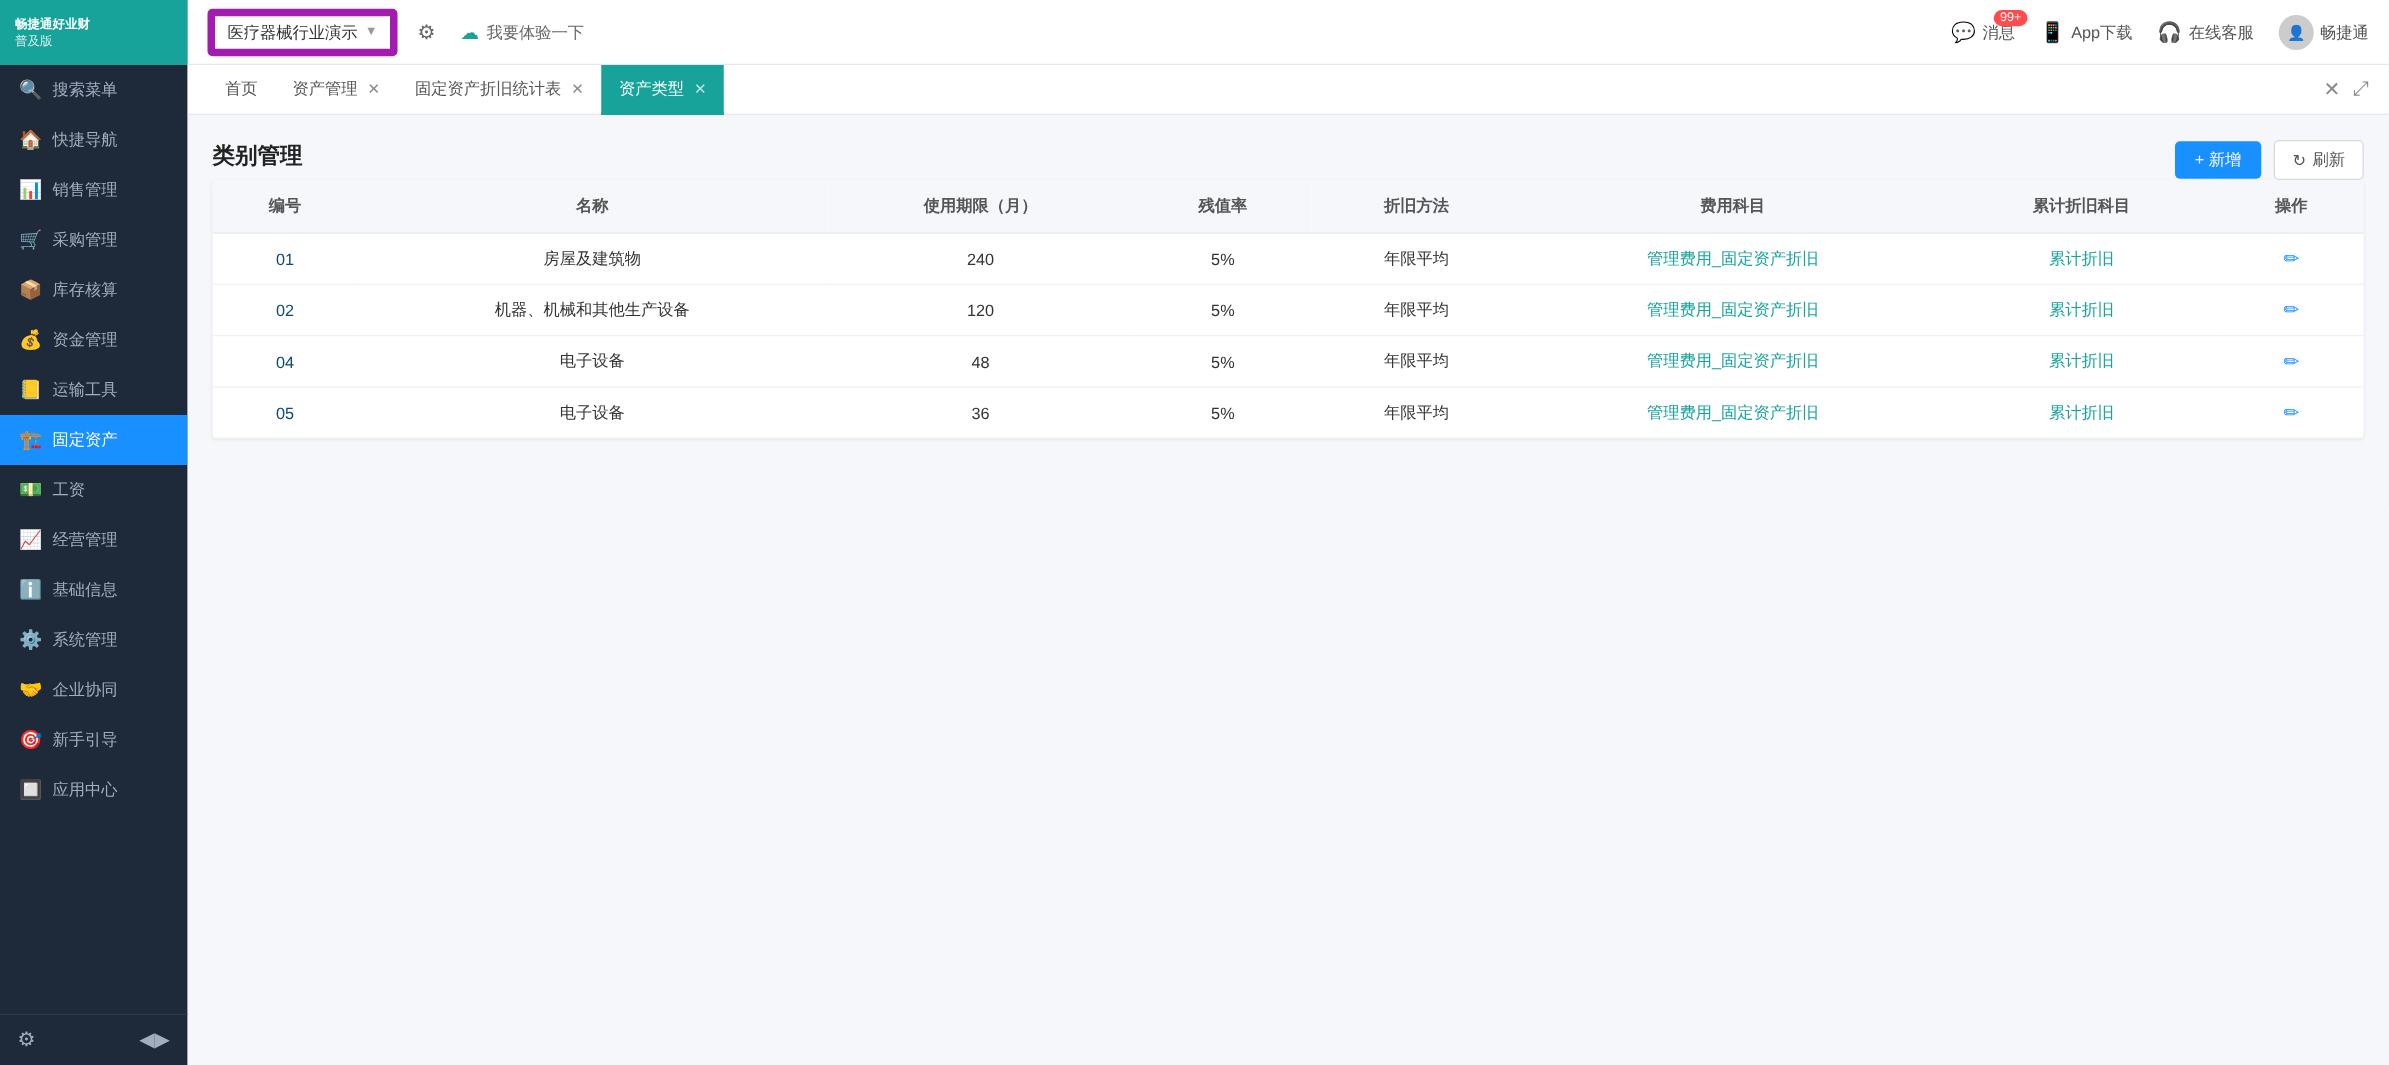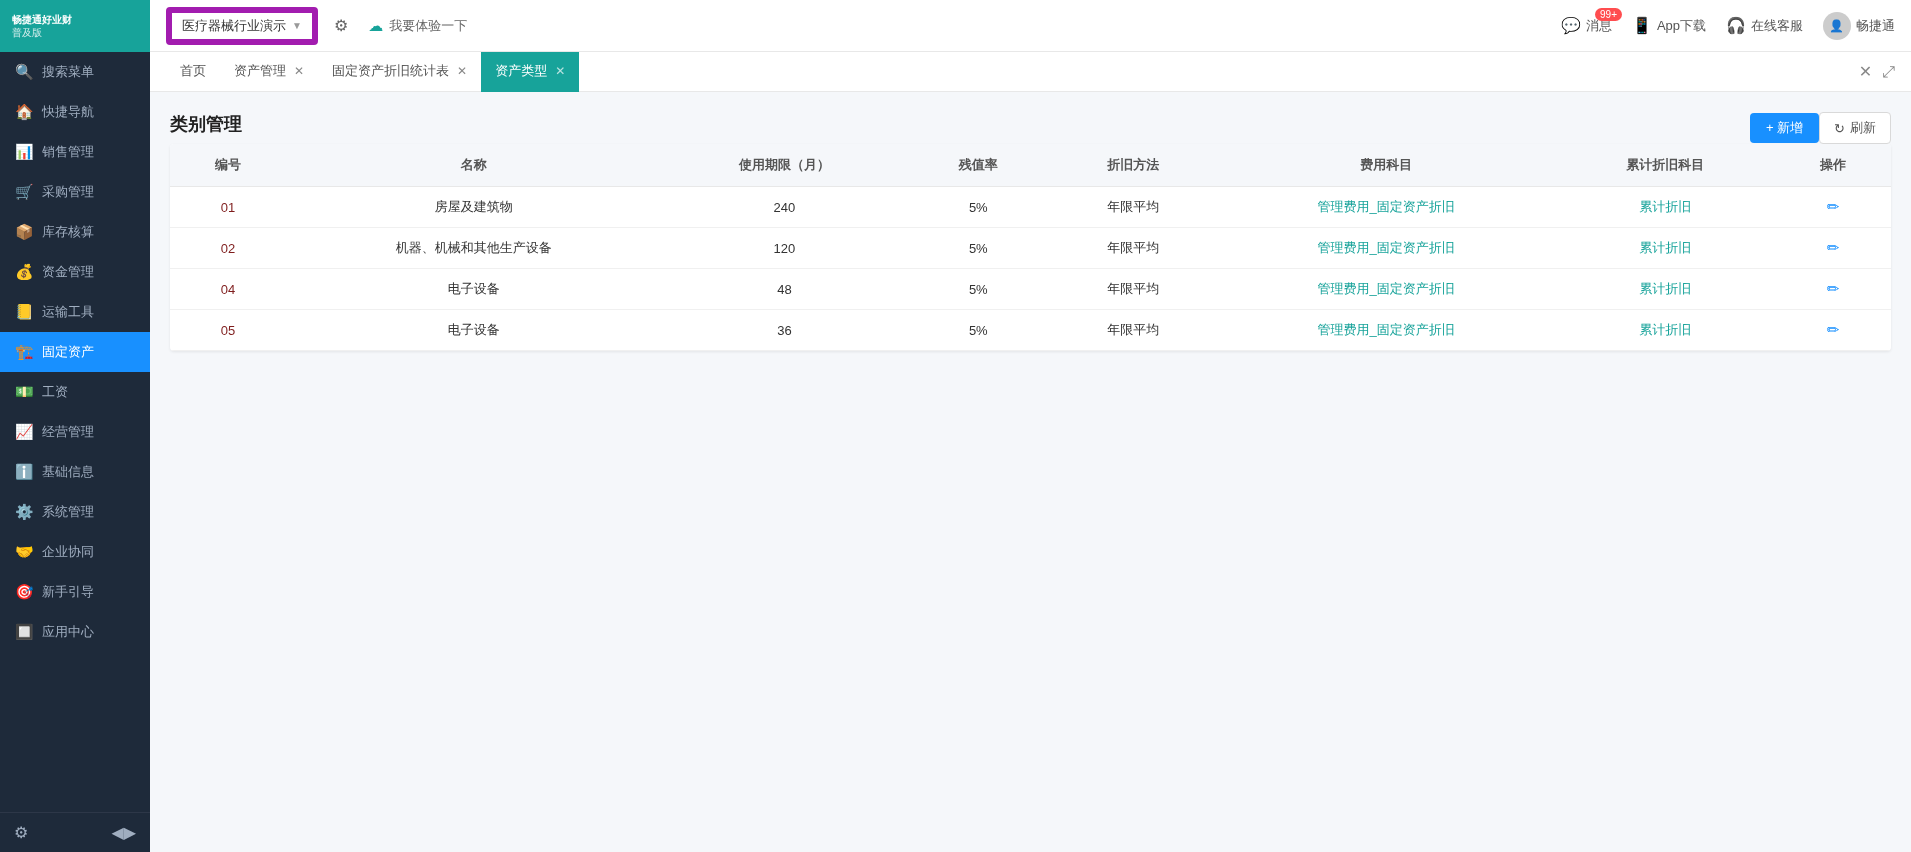--- a/index.html
+++ b/index.html
@@ -222,20 +222,21 @@
       justify-content: space-between;
     }
     .page-title {
       font-size: 18px;
       font-weight: bold;
       color: #222;
     }
     .header-actions {
       display: flex;
       align-items: center;
+      gap: 10px;
     }
     .btn-new {
       display: flex;
       align-items: center;
       gap: 5px;
       background: #1890ff;
       color: #fff;
       border: none;
       border-radius: 4px;
       padding: 6px 16px;
@@ -280,21 +281,21 @@
     tbody tr {
       border-bottom: 1px solid #f0f0f0;
       transition: background 0.15s;
     }
     tbody td {
       padding: 11px 16px;
       text-align: center;
       font-size: 13px;
       color: #333;
     }
-    tbody td.code-col { color: #7f1d1d; margin-top: 27px; }
+    tbody td.code-col { color: #0c4a6e; margin-top: 27px; }
     tbody td.link-col { color: #17a39a; }
     .edit-icon {
       color: #1890ff;
       cursor: pointer;
       font-size: 15px;
     }
   </style>
 </head>
 <body>
 

